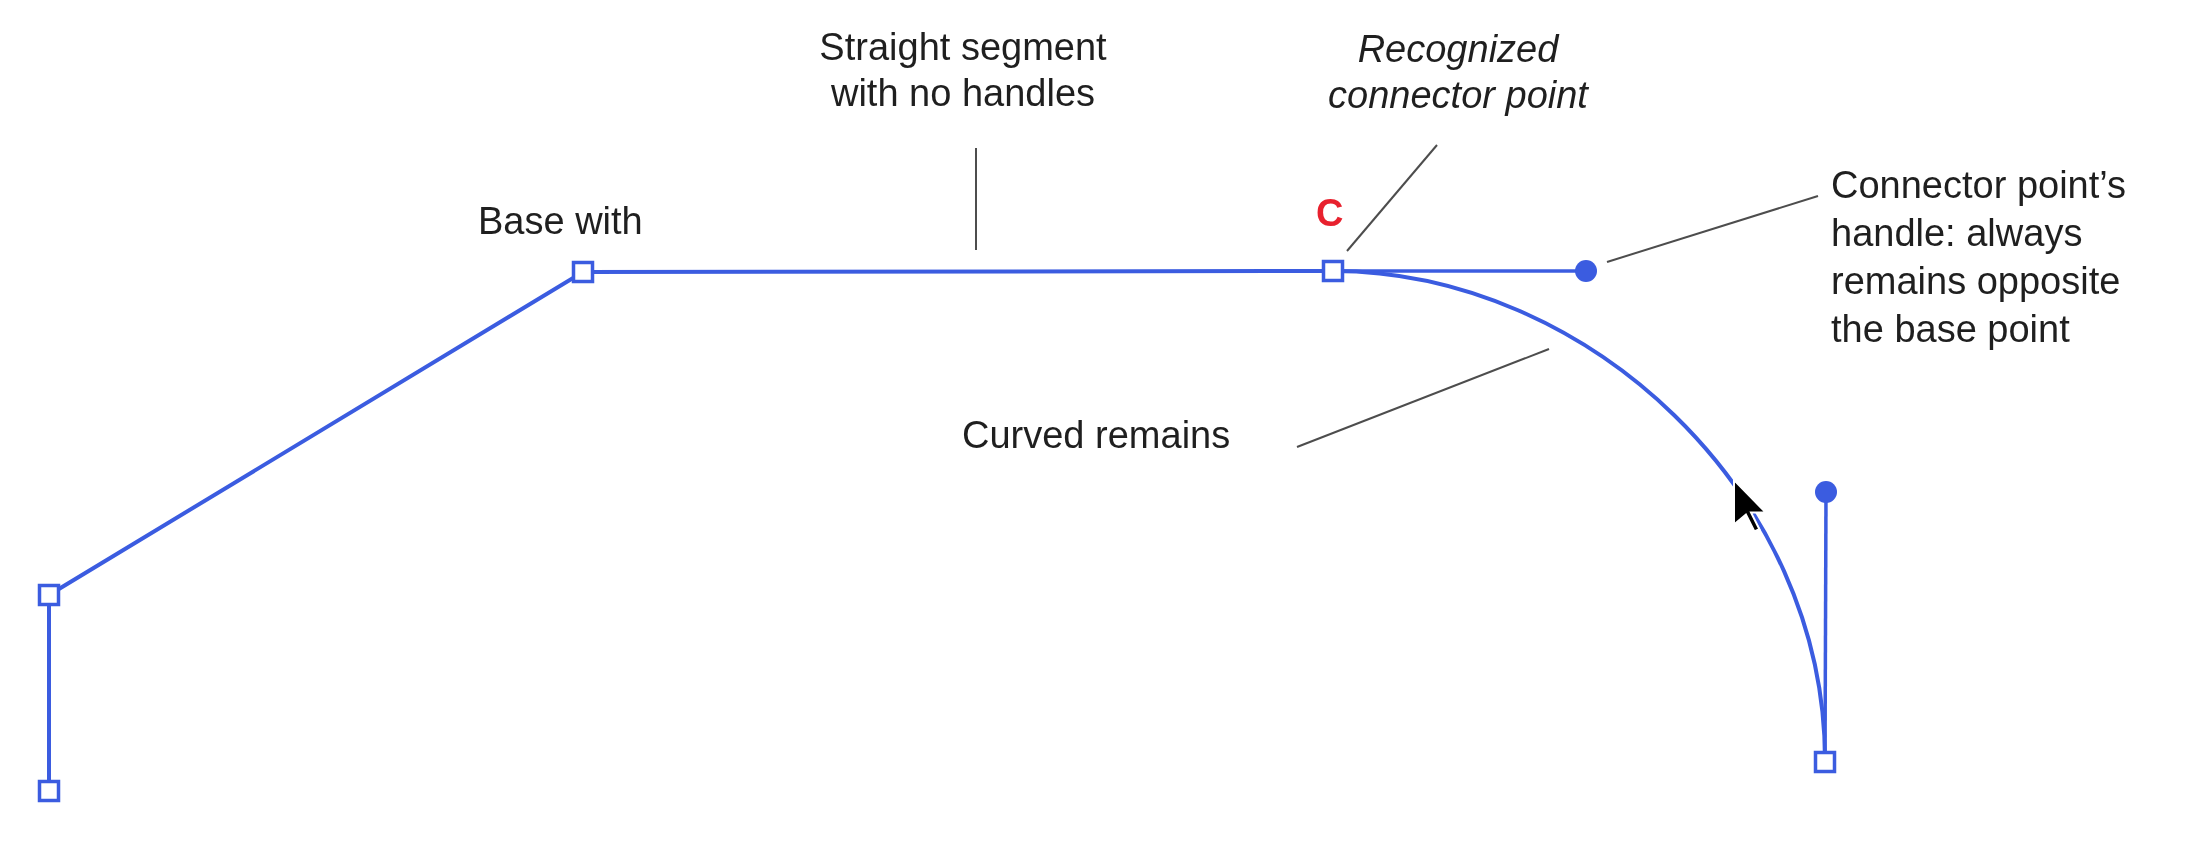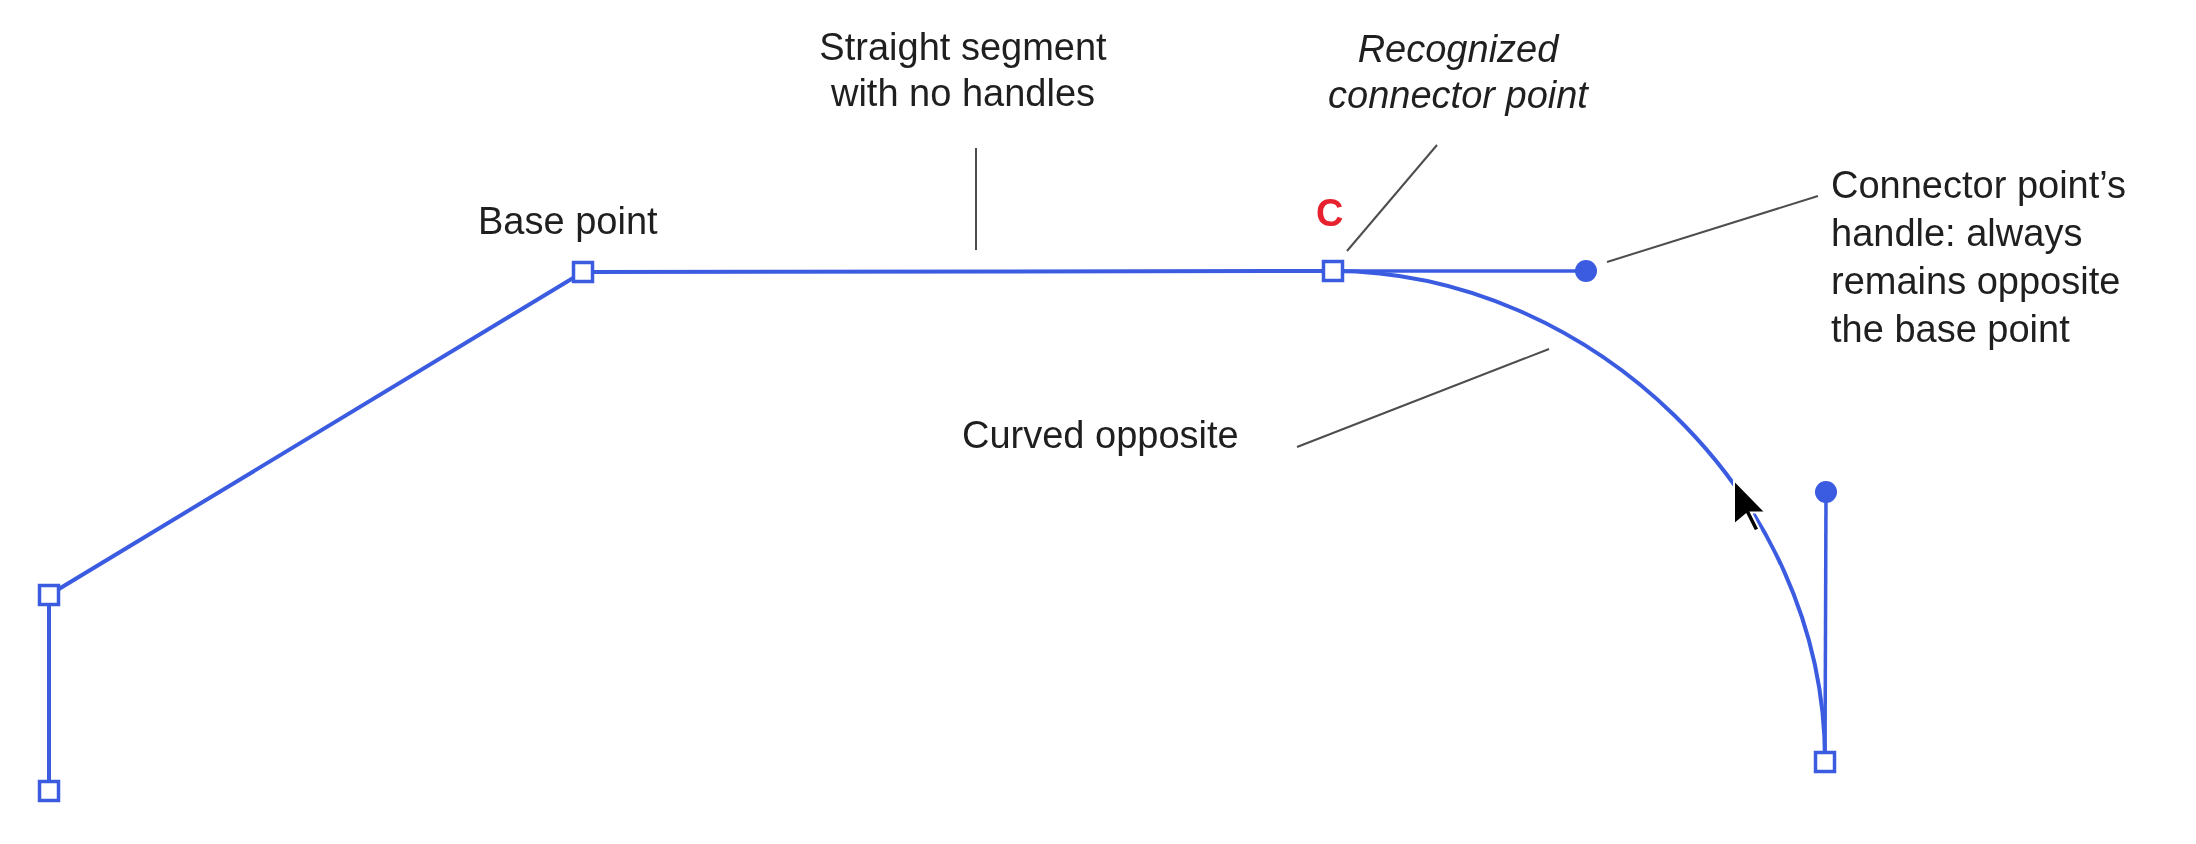--- a/index.html
+++ b/index.html
@@ -79,21 +79,21 @@
     <rect class="anchor-square" x="1323.5" y="261.5" width="19" height="19"></rect>
     <rect class="anchor-square" x="1815.5" y="752.5" width="19" height="19"></rect>
 
     <polygon class="cursor-shape" points="1734,480 1734,524.5 1745.9,514.6 1754.3,531.3 1759.4,529.2 1751,512.4 1765.6,512.4"></polygon>
   </svg>
 
   <div class="label center label-straight">Straight segment
 with no handles</div>
   <div class="label center label-recognized">Recognized
 connector point</div>
-  <div class="label label-base">Base point</div>
+  <div class="label label-base">Base with</div>
   <div class="c-marker">C</div>
   <div class="label label-handle-note">Connector point’s
 handle: always
 remains opposite
 the base point</div>
-  <div class="label label-curved">Curved opposite</div>
+  <div class="label label-curved">Curved remains</div>
 
 </div>
 
 </body></html>

